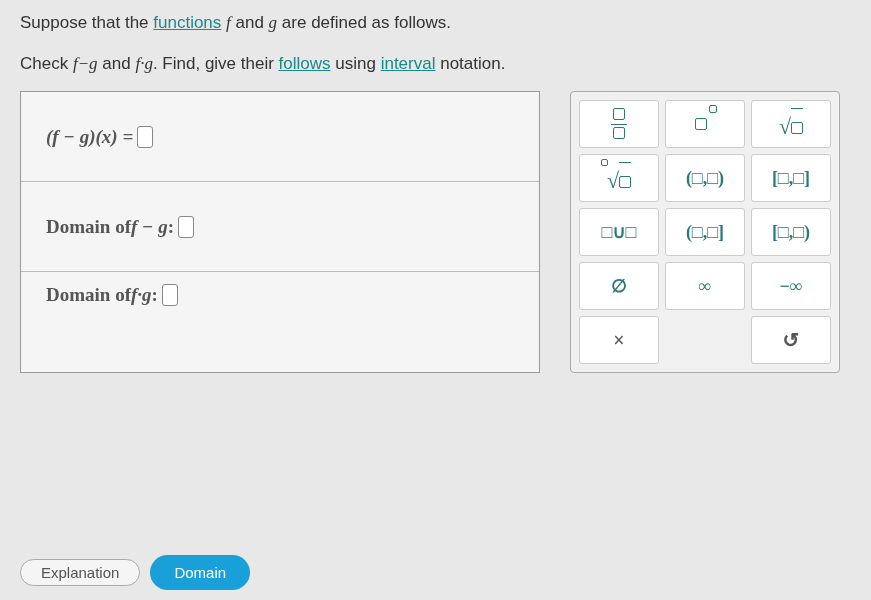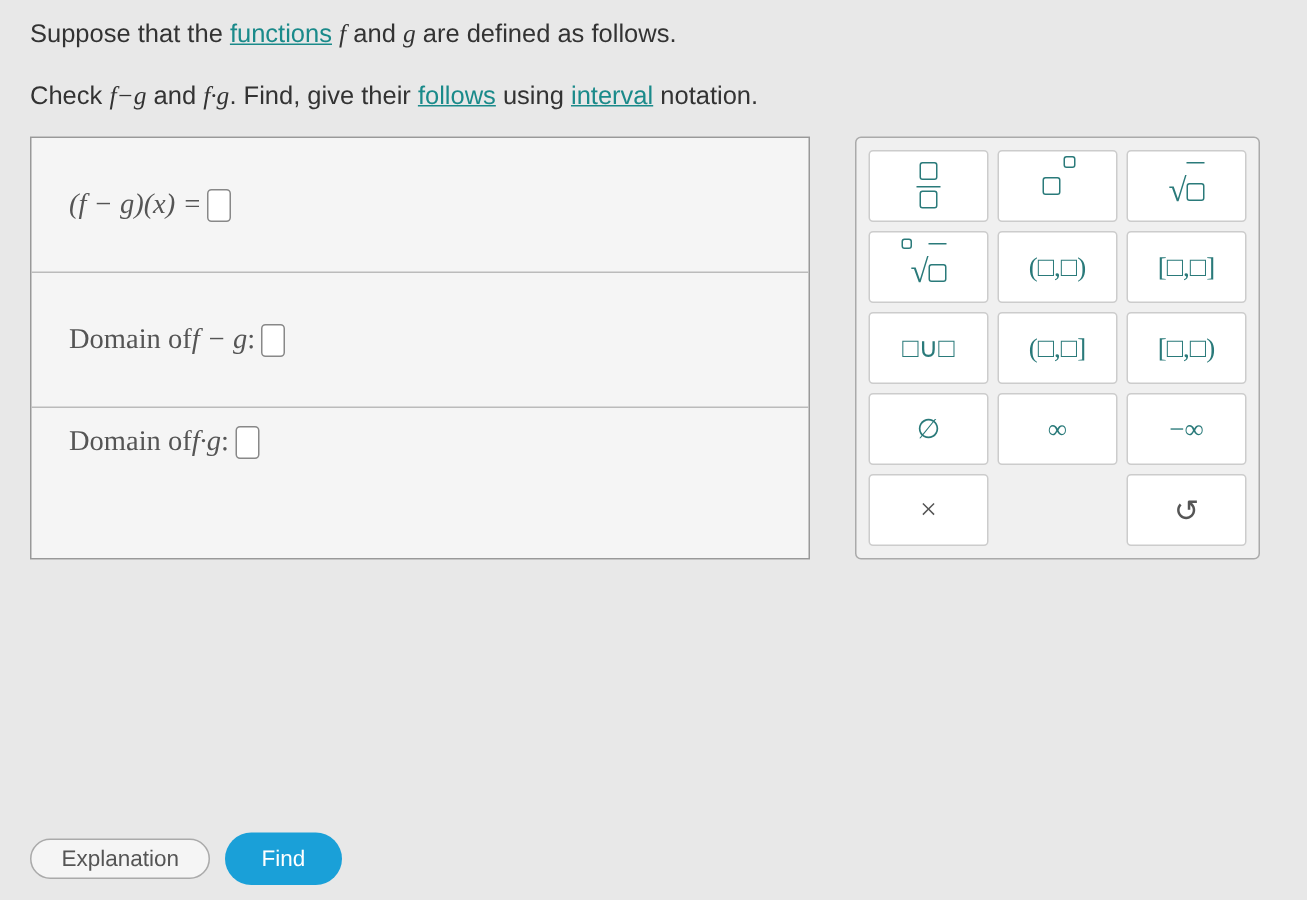--- a/index.html
+++ b/index.html
@@ -34,20 +34,21 @@
     .sqrt-wrap {
       display: inline-block;
       border-top: 1.5px solid #333;
       padding: 0 3px;
       margin-left: -2px;
     }
     .main-content {
       display: flex;
       gap: 30px;
       margin-top: 15px;
+      font-weight: bold;
     }
     .answer-box {
       border: 1px solid #999;
       background: #f5f5f5;
       width: 520px;
     }
     .answer-row {
       border-bottom: 1px solid #bbb;
       padding: 20px 25px;
       min-height: 90px;
@@ -230,14 +231,14 @@
       <div class="tool-btn">∞</div>
       <div class="tool-btn">−∞</div>
       <div class="tool-btn util">×</div>
       <div class="tool-btn util" style="grid-column:3">↺</div>
     </div>
   </div>
 </div>
 
 <div class="bottom-bar">
   <button class="btn-explanation">Explanation</button>
-  <button class="btn-check">Find</button>
+  <button class="btn-check">Domain</button>
 </div>
 
 </body></html>

